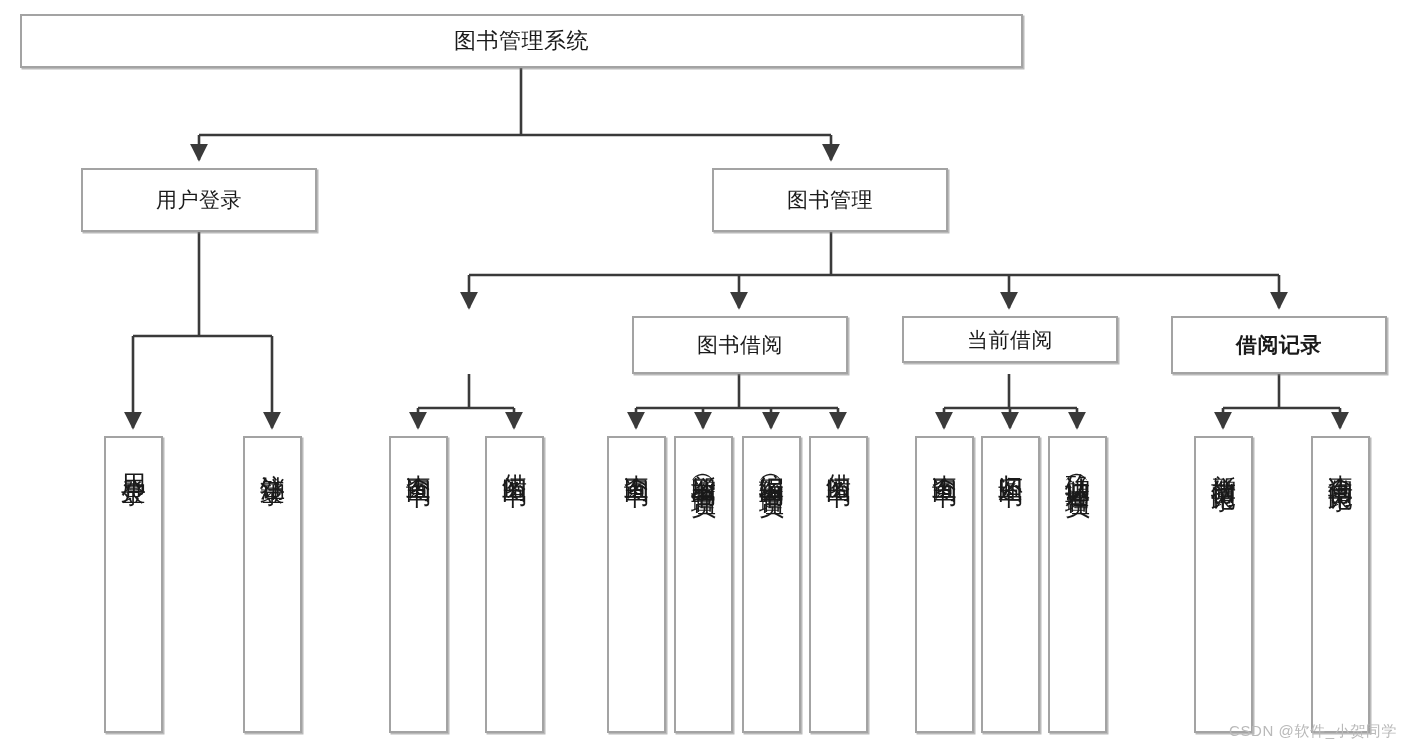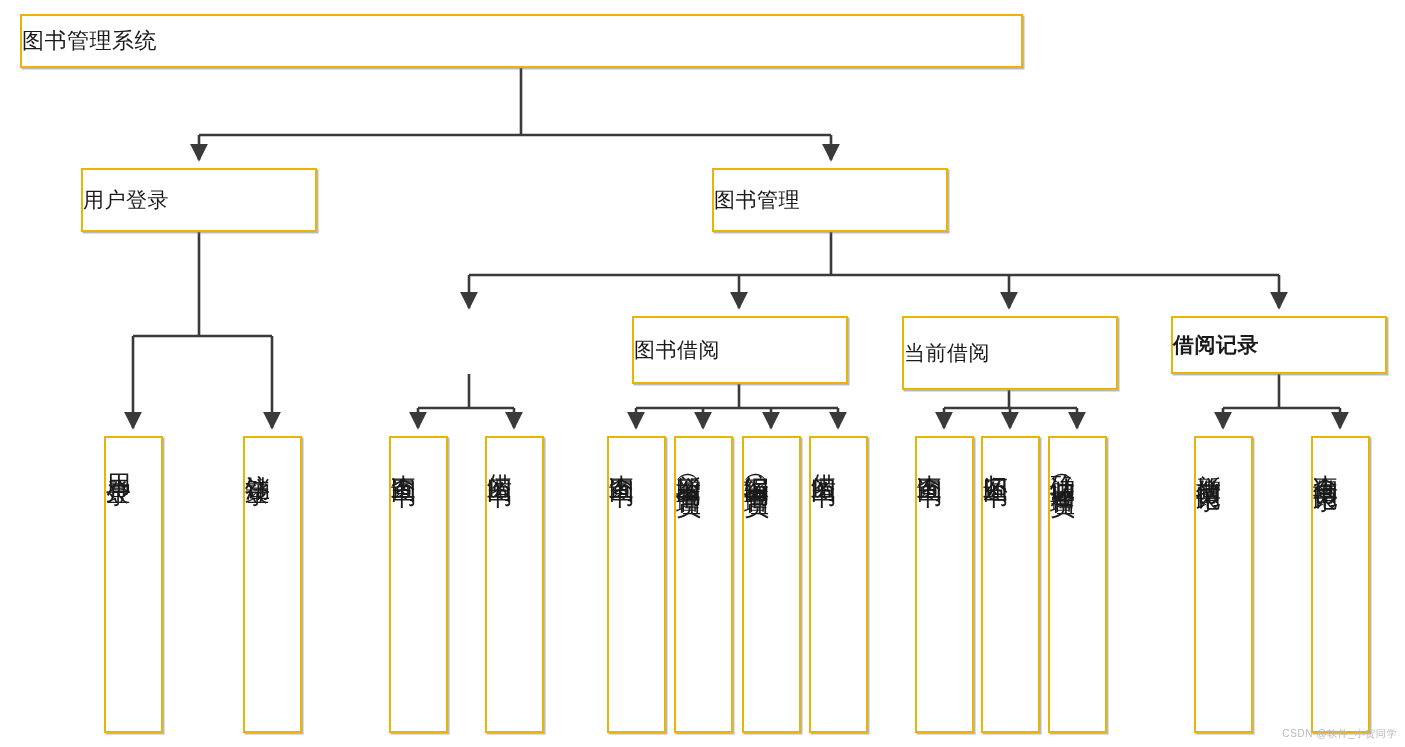--- a/index.html
+++ b/index.html
@@ -22,24 +22,24 @@
     left: 0;
     top: 0;
     width: 1405px;
     height: 747px;
     pointer-events: none;
   }
   .node {
     position: absolute;
     box-sizing: border-box;
     background: #ffffff;
-    border: 2px solid #eab308;
+    border: 2px solid #a3a3a3;
     display: flex;
     align-items: center;
-    justify-content: flex-start;
+    justify-content: center;
     color: #1a1a1a;
     box-shadow: 1.5px 1.5px 0 rgba(130,130,130,0.55);
   }
   .node .label {
     display: block;
     text-align: center;
     line-height: 1.12;
     letter-spacing: 0.5px;
   }
   .node.horiz .label {
@@ -57,21 +57,21 @@
     line-height: 1;
     white-space: nowrap;
   }
   .node.root .label {
     font-size: 22px;
   }
   #watermark {
     position: absolute;
     right: 8px;
     bottom: 6px;
-    font-size: 10px;
+    font-size: 15px;
     color: #b9b9b9;
     letter-spacing: 0.6px;
     white-space: nowrap;
     user-select: none;
   }
 </style>
 </head>
 <body>
 
 <div id="stage">
@@ -130,24 +130,24 @@
     <span class="label">图书管理系统</span>
   </div>
 
   <div class="node horiz" style="left:81px; top:168px; width:236px; height:64px;">
     <span class="label">用户登录</span>
   </div>
   <div class="node horiz" style="left:712px; top:168px; width:236px; height:64px;">
     <span class="label">图书管理</span>
   </div>
 
-  <div class="node horiz" style="left:632px; top:316px; width:216px; height:68px;">
+  <div class="node horiz" style="left:632px; top:316px; width:216px; height:58px;">
     <span class="label">图书借阅</span>
   </div>
-  <div class="node horiz" style="left:902px; top:316px; width:216px; height:74px;">
+  <div class="node horiz" style="left:902px; top:316px; width:216px; height:47px;">
     <span class="label">当前借阅</span>
   </div>
   <div class="node horiz" style="left:1171px; top:316px; width:216px; height:58px;font-weight:bold;">
     <span class="label">借阅记录</span>
   </div>
 
   <div class="node vert" style="left:104px; top:436px; width:59px; height:297px;">
     <span class="label">用户登录</span>
   </div>
   <div class="node vert" style="left:243px; top:436px; width:59px; height:297px;">

